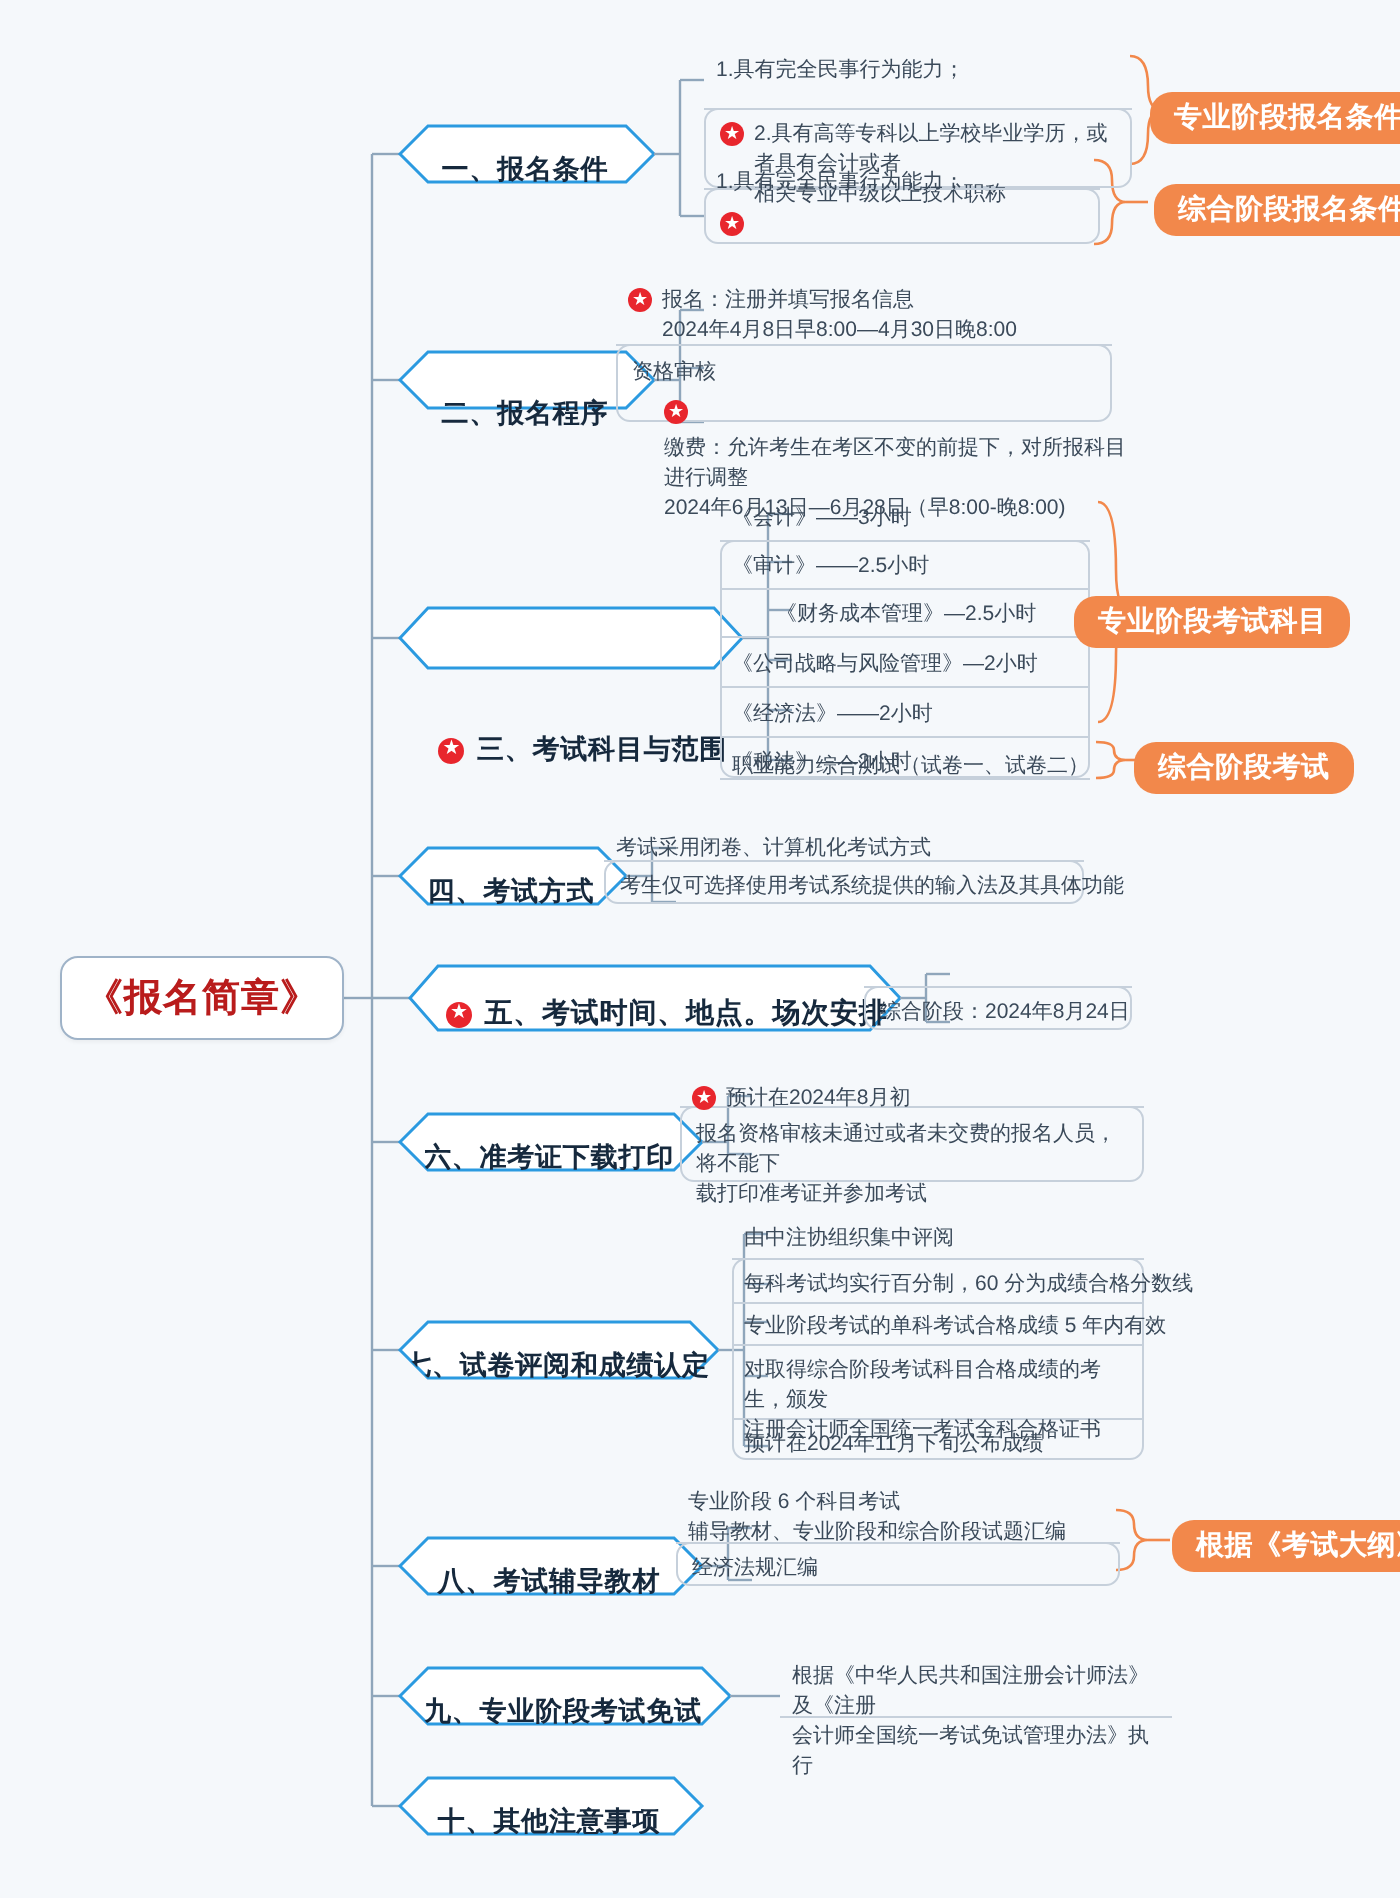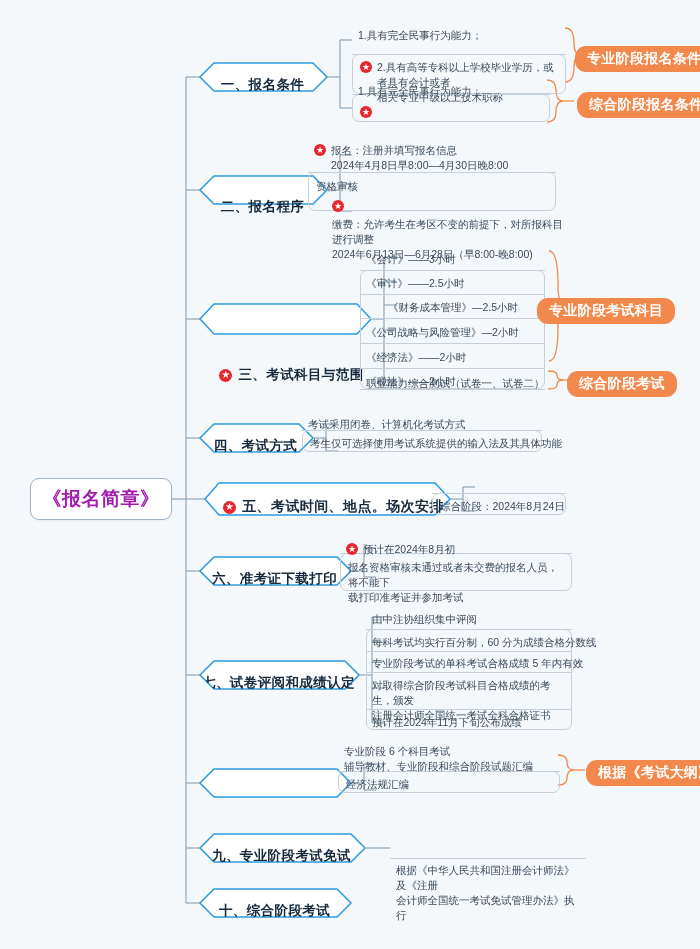--- a/index.html
+++ b/index.html
@@ -12,21 +12,21 @@
   #canvas { position: relative; width: 700px; height: 949px; }
   svg.wires { position: absolute; inset: 0; width: 700px; height: 949px; pointer-events: none; }
 
   
   .root {
     position: absolute;
     display: flex; align-items: center; justify-content: center;
     background: #ffffff;
     border: 1.6px solid #9fb3c8;
     border-radius: 9px;
-    color: #a21caf;
+    color: #b91c1c;
     font-weight: bold;
     font-size: 19px;
     letter-spacing: .5px;
     box-shadow: 0 1px 2px rgba(0,0,0,.05);
   }
 
   
   .hexwrap { position: absolute; }
   .hex {
     position: relative;
@@ -383,43 +383,48 @@
     <span class="txt">专业阶段考试的单科考试合格成绩 5 年内有效</span>
   </div>
   <div class="leaf" style="left:368px; top:676px; width:204px;">
     <span class="txt">对取得综合阶段考试科目合格成绩的考生，颁发
 注册会计师全国统一考试全科合格证书</span>
   </div>
   <div class="leaf" style="left:368px; top:713px;">
     <span class="txt">预计在2024年11月下旬公布成绩</span>
   </div>
 
+  <div class="hexwrap" style="left:200px; top:769px; width:151px; height:28px;">
+    <div class="hex" style="background:transparent;">
+      <span class="hex-label">八、考试辅导教材</span>
+    </div>
+  </div>
   <div class="groupbox" style="left:338px; top:771px; width:222px; height:22px;"></div>
   <div class="underline" style="left:338px; top:771px; width:222px;"></div>
   <div class="leaf" style="left:340px; top:742px; width:224px;">
     <span class="txt">专业阶段 6 个科目考试
 辅导教材、专业阶段和综合阶段试题汇编</span>
   </div>
   <div class="leaf" style="left:342px; top:775px;">
     <span class="txt">经济法规汇编</span>
   </div>
   <div class="tag" style="left:586px; top:760px;">
     <span>根据《考试大纲》组织编写</span>
   </div>
 
   <div class="hexwrap" style="left:200px; top:834px; width:165px; height:28px;">
     <div class="hex" style="background:transparent;">
       <span class="hex-label">九、专业阶段考试免试</span>
     </div>
   </div>
   <div class="underline" style="left:390px; top:858px; width:196px;"></div>
-  <div class="leaf" style="left:392px; top:829px; width:198px;margin-top:32px;">
+  <div class="leaf" style="left:392px; top:829px; width:198px;">
     <span class="txt">根据《中华人民共和国注册会计师法》及《注册
 会计师全国统一考试免试管理办法》执行</span>
   </div>
 
   <div class="hexwrap" style="left:200px; top:889px; width:151px; height:28px;">
     <div class="hex" style="background:transparent;">
-      <span class="hex-label">十、综合阶段考试</span>
+      <span class="hex-label">十、其他注意事项</span>
     </div>
   </div>
 
 </div>
 
 </body></html>

